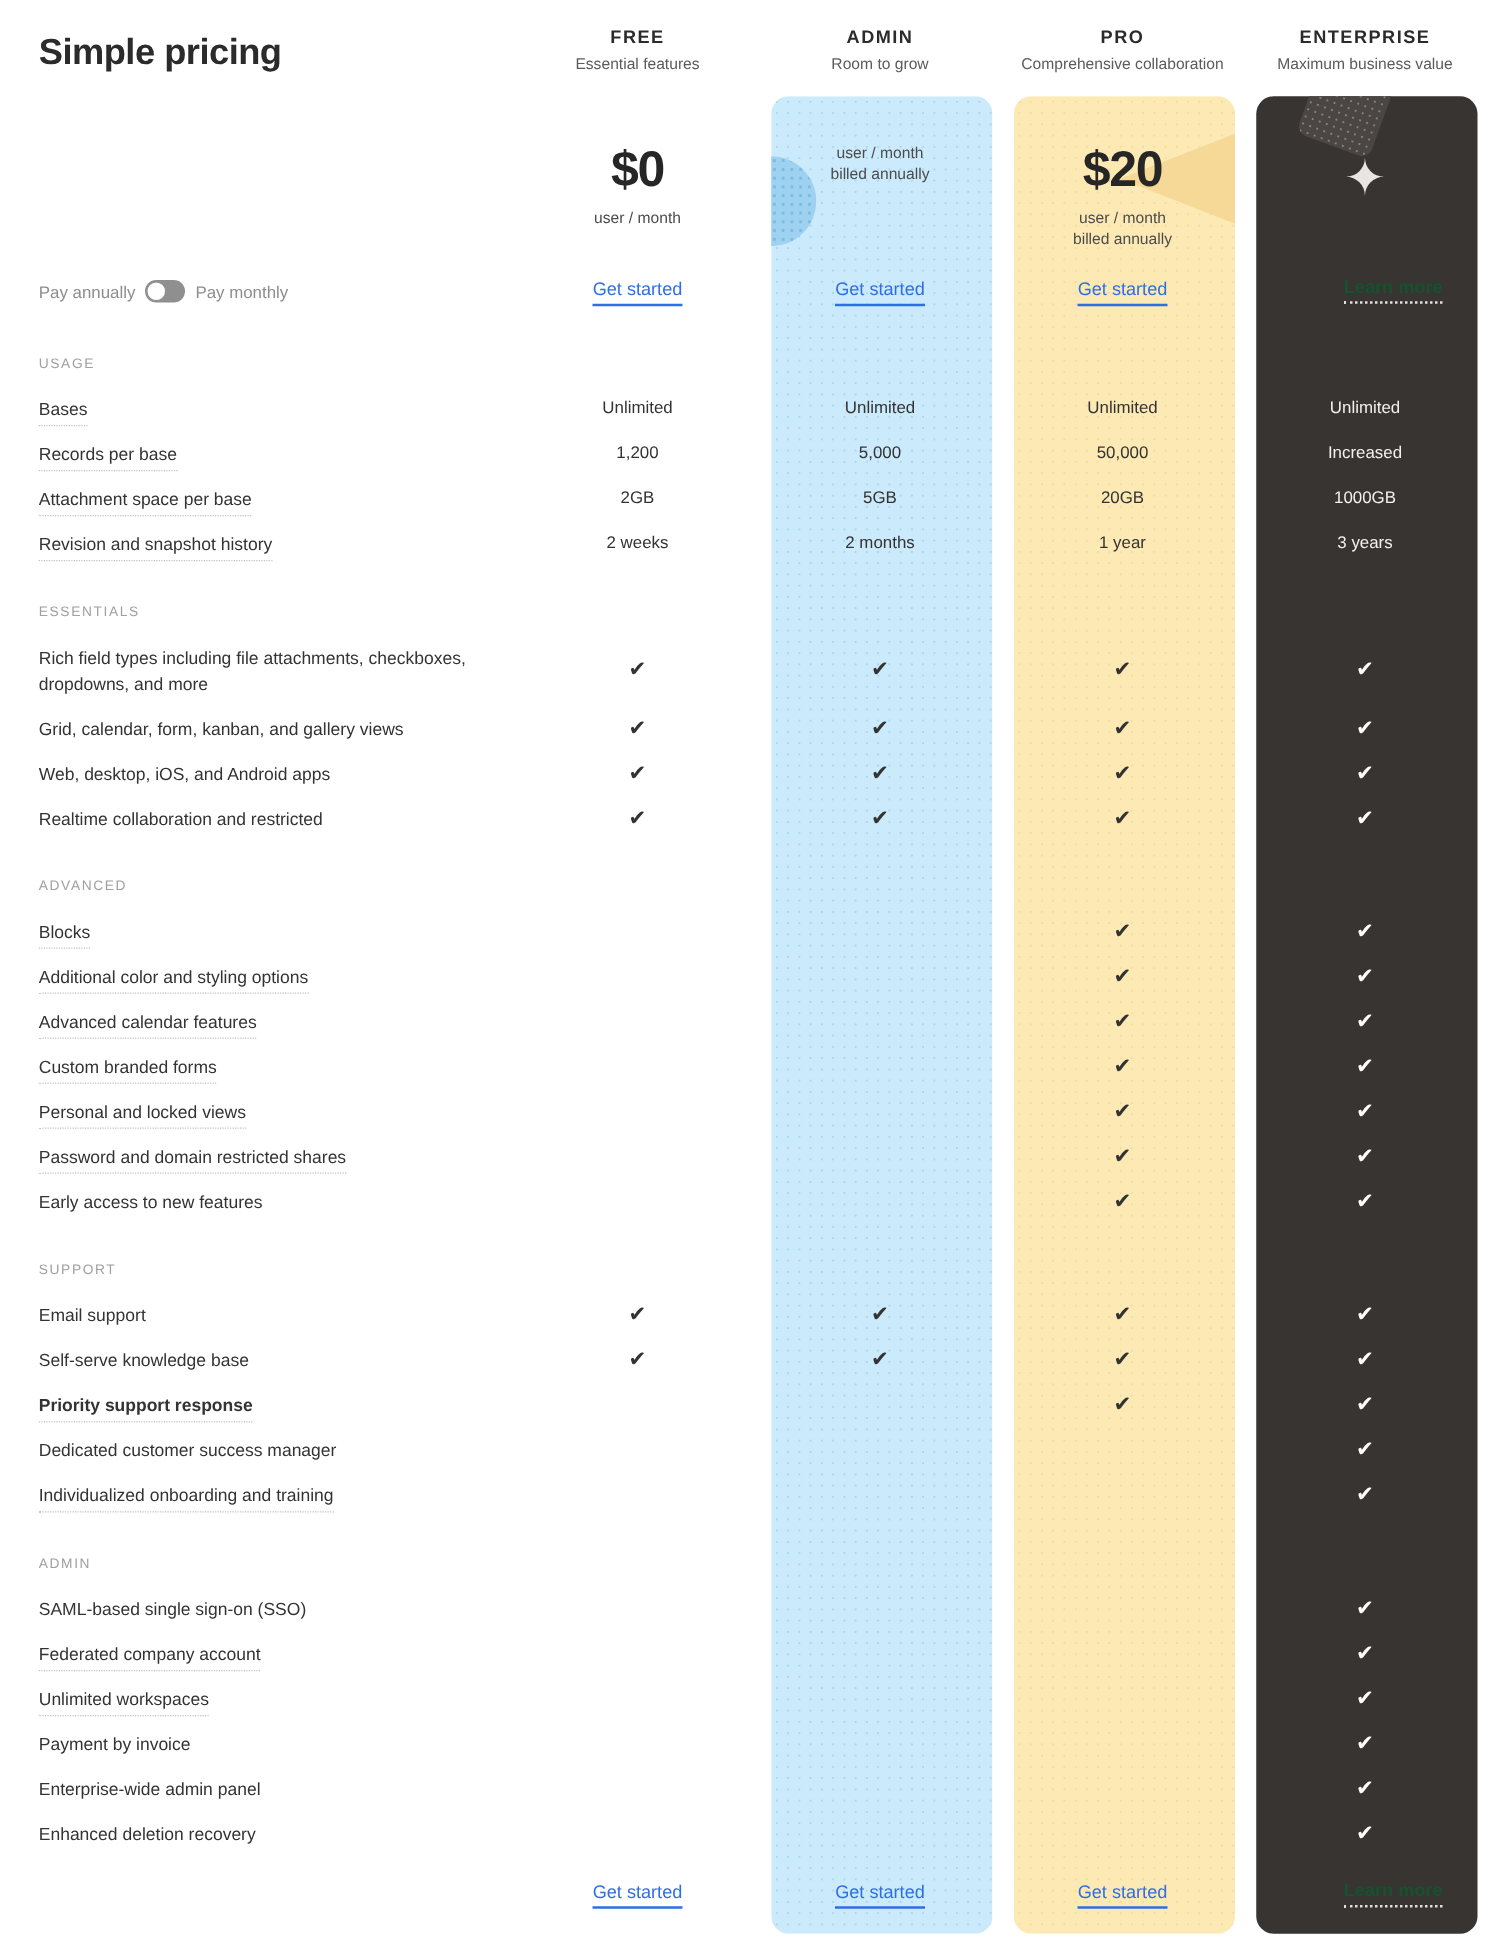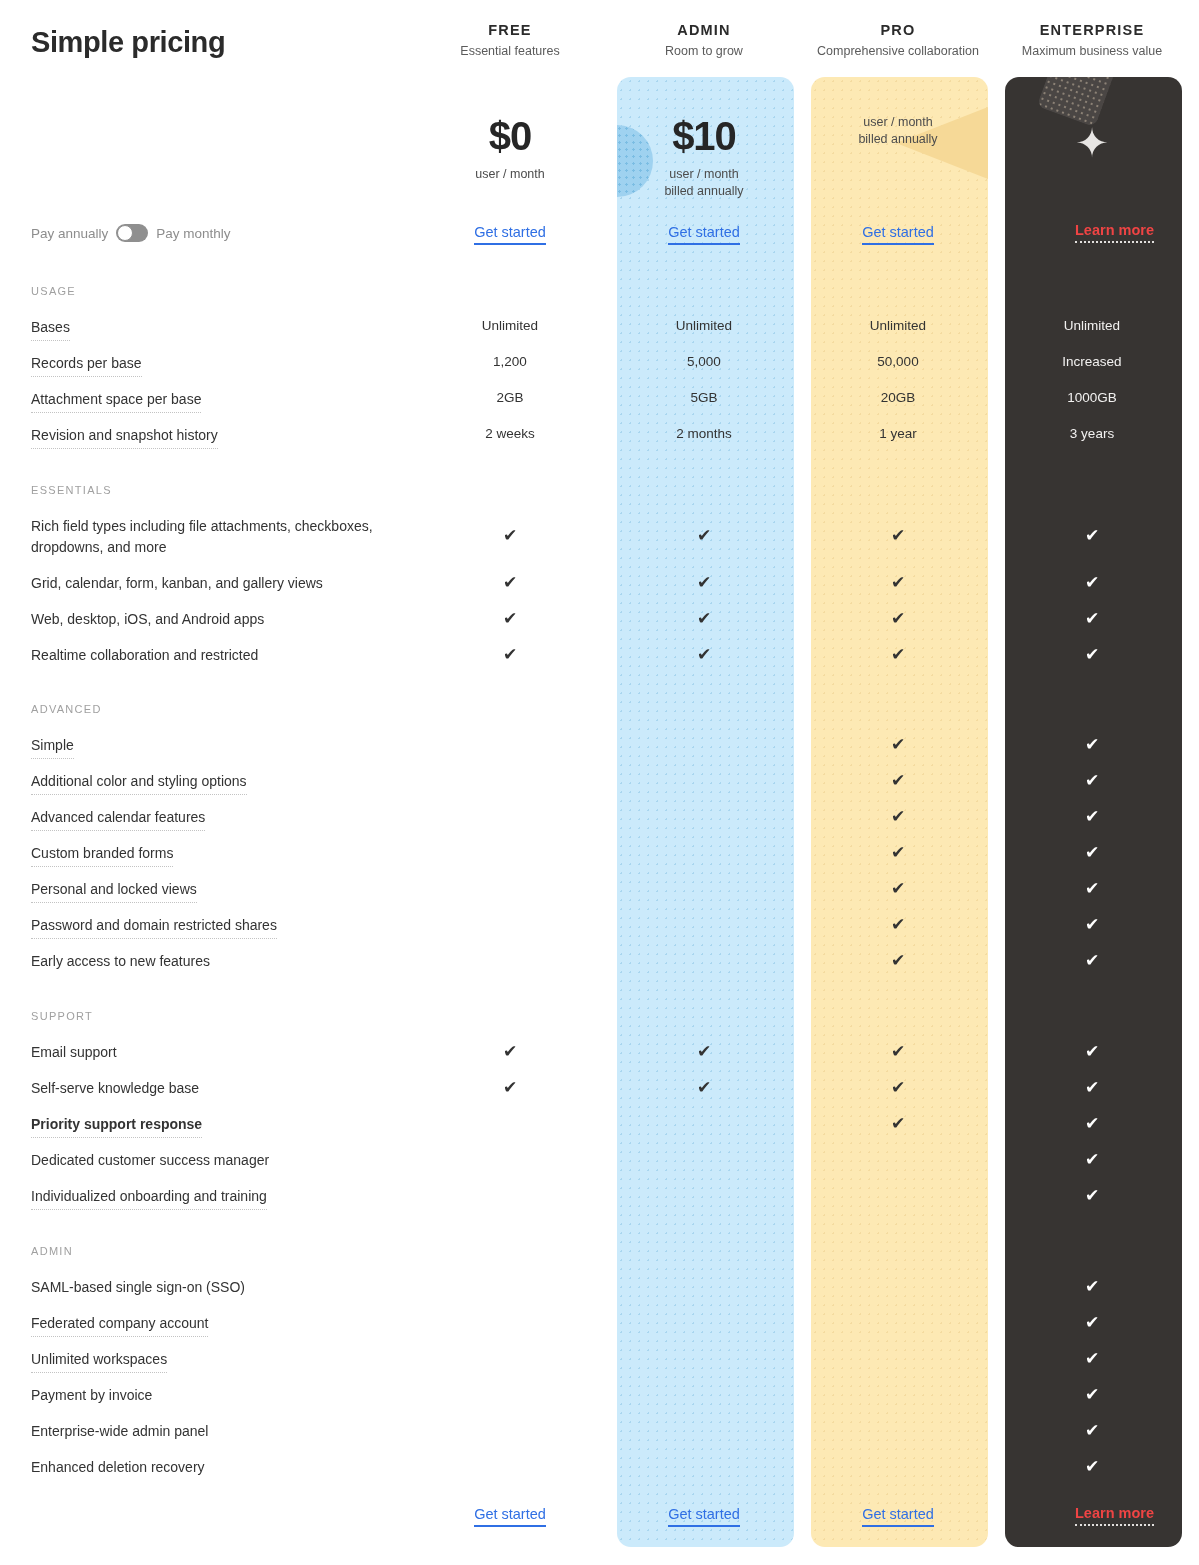--- a/index.html
+++ b/index.html
@@ -137,21 +137,21 @@
     font-size: 14.5px;
   }
   .cta .link {
     color: #2f6fe4;
     border-bottom: 2px solid #2f6fe4;
     padding-bottom: 3px;
     cursor: pointer;
     display: inline-block;
   }
   .cta.dark .link {
-    color: #ef4444;
+    color: #14532d;
     font-weight: bold;
     border-bottom: 2px dotted #e2e0de;
     margin-left: 45px;
   }
 
   
   .toggle-wrap {
     position: absolute;
     left: 31px; top: 224px;
     display: flex;
@@ -244,25 +244,25 @@
   <div class="col-head" style="left:995px">
     <div class="pname">ENTERPRISE</div>
     <div class="ptag">Maximum business value</div>
   </div>
 
   <div class="price-block" style="left:413px">
     <div class="amount">$0</div>
     <div class="unit">user / month</div>
   </div>
   <div class="price-block" style="left:607px">
-    <div class="amount">$10</div>
     <div class="unit">user / month</div>
     <div class="unit2">billed annually</div>
   </div>
   <div class="price-block" style="left:801px">
+    <div class="amount">$20</div>
     <div class="unit">user / month</div>
     <div class="unit2">billed annually</div>
   </div>
   <div class="price-block" style="left:995px">
     <div class="sparkle">✦</div>
   </div>
 
   <div class="cta" style="left:413px; top:224px">
     <span class="link">Get started</span>
   </div>
@@ -351,21 +351,21 @@
       </div>
       <div class="frow" style="top: 645px;">
         <div class="label" style="top: 0px;">Realtime collaboration and restricted</div>
         <div class="cell" style="left: 413px; top: 1px;"><span class="check">✔</span></div>
         <div class="cell" style="left: 607px; top: 1px;"><span class="check">✔</span></div>
         <div class="cell" style="left: 801px; top: 1px;"><span class="check">✔</span></div>
         <div class="cell" style="left: 995px; top: 1px;"><span class="check onDark">✔</span></div>
       </div>
       <div class="section-title" style="top: 703px;">ADVANCED</div>
       <div class="frow" style="top: 735px;">
-        <div class="label dotted" style="top: 0px;">Simple</div>
+        <div class="label dotted" style="top: 0px;">Blocks</div>
         <div class="cell" style="left: 801px; top: 1px;"><span class="check">✔</span></div>
         <div class="cell" style="left: 995px; top: 1px;"><span class="check onDark">✔</span></div>
       </div>
       <div class="frow" style="top: 771px;">
         <div class="label dotted" style="top: 0px;">Additional color and styling options</div>
         <div class="cell" style="left: 801px; top: 1px;"><span class="check">✔</span></div>
         <div class="cell" style="left: 995px; top: 1px;"><span class="check onDark">✔</span></div>
       </div>
       <div class="frow" style="top: 807px;">
         <div class="label dotted" style="top: 0px;">Advanced calendar features</div>

